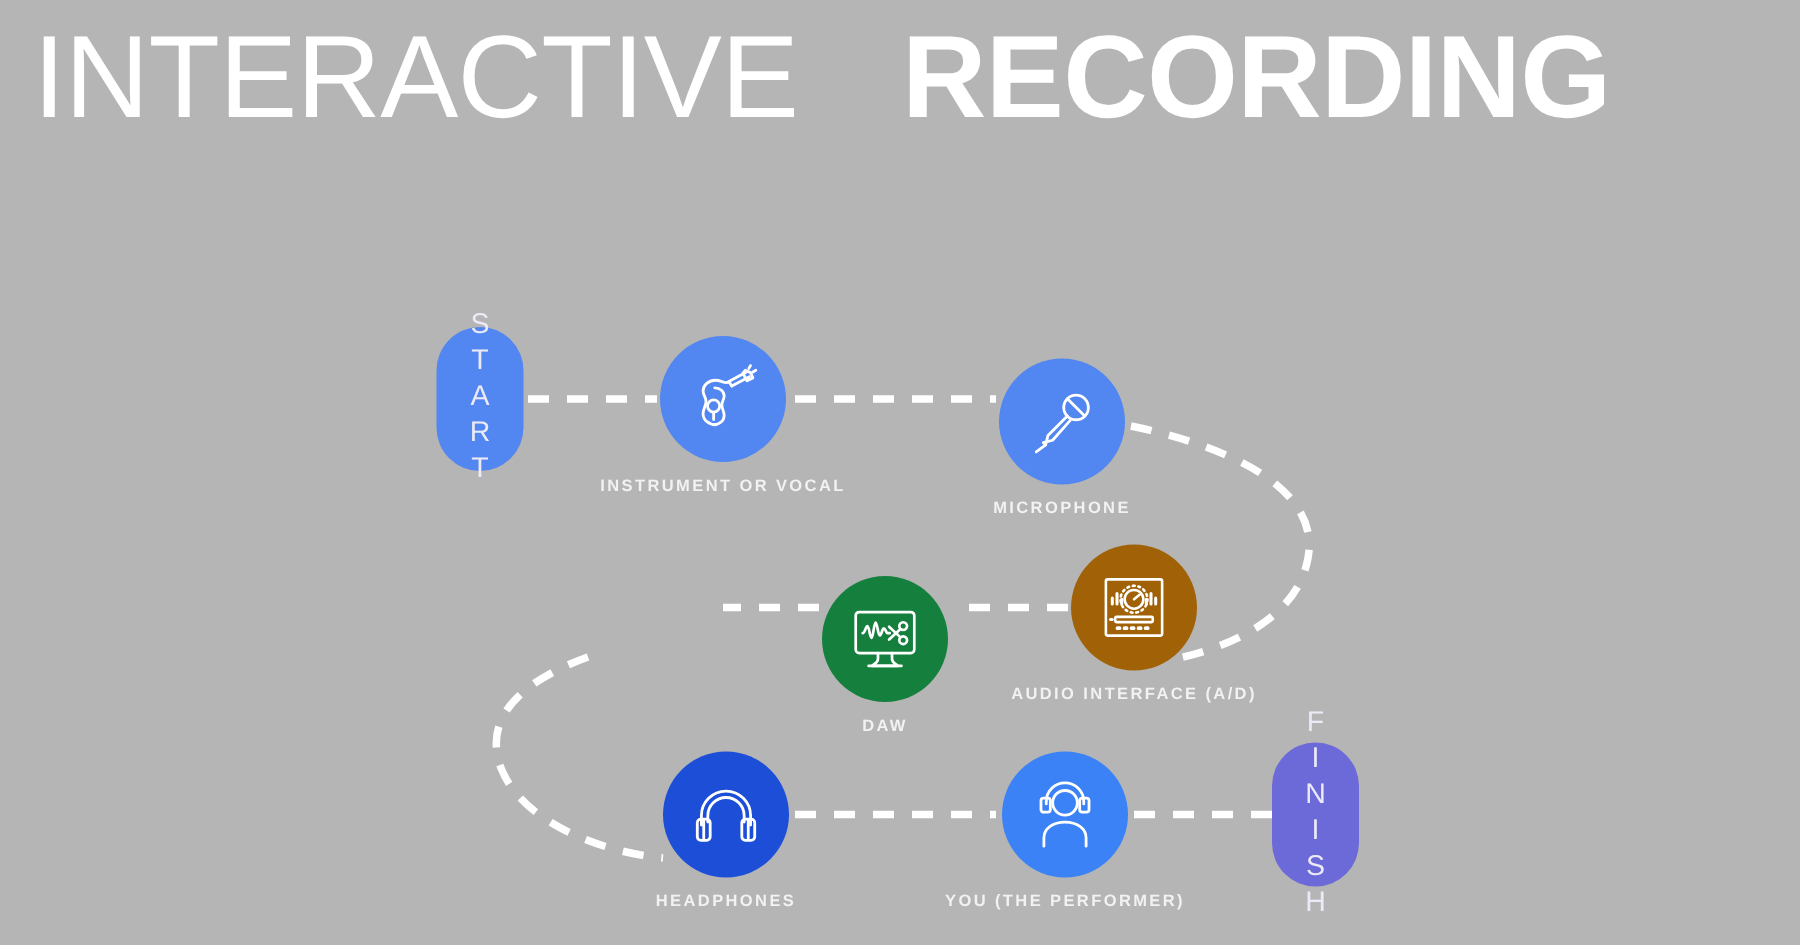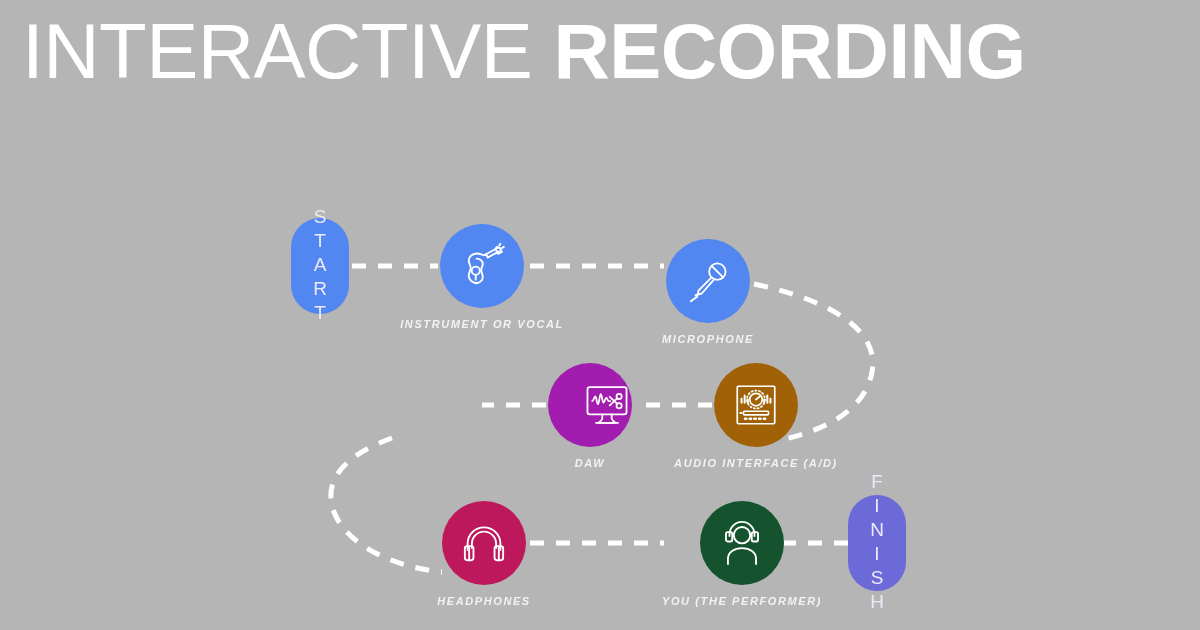--- a/index.html
+++ b/index.html
@@ -14,21 +14,21 @@
   
   #title {
     position:absolute; left:22px; top:14px;
     color:#ffffff;
     line-height:0.95;
     letter-spacing:-0.5px;
     white-space:nowrap;
   }
   .title-line { font-size:78px; display:block; }
   .t-light { font-weight:300; }
-  .t-bold  { font-weight:700; }
+  .t-bold  { font-weight:700;margin-left:48px; }
 
   
   #wires { position:absolute; left:0; top:0; width:1200px; height:630px; }
   #wires path, #wires line {
     stroke:#ffffff; stroke-width:5; fill:none;
     stroke-dasharray:14 12; stroke-linecap:butt;
   }
 
   
   .node {
@@ -38,21 +38,20 @@
     display:flex; align-items:center; justify-content:center;
   }
   .node svg { width:50px; height:50px; display:block; }
   .node-label {
     position:absolute;
     top:94px; left:50%;
     transform:translateX(-50%);
     white-space:nowrap;
     color:#f2f2f2;
     font-size:11px;
-    font-style:italic;
     font-weight:700;
     letter-spacing:1.6px;
   }
 
   
   .pill {
     position:absolute;
     width:58px; height:96px;
     border-radius:29px;
     display:flex; align-items:center; justify-content:center;
@@ -138,46 +137,46 @@
       <g stroke-width="2.6">
         <path d="M12 42.2h1.4"></path>
       </g>
       <g stroke-width="3.4">
         <path d="M18 49.6h1.6M24 49.6h1.6M30 49.6h1.6M36 49.6h1.6M42 49.6h1.6"></path>
       </g>
     </svg>
     <span class="node-label">AUDIO INTERFACE (A/D)</span>
   </div>
 
-  <div class="node" style="left:548px; top:363px; background:#a21caf;justify-content:flex-end;">
+  <div class="node" style="left:548px; top:384px; background:#15803d;">
     <svg viewBox="0 0 64 64" fill="none" stroke="#ffffff" stroke-width="2.3" stroke-linecap="round" stroke-linejoin="round">
       <rect x="7" y="9" width="50" height="35" rx="3"></rect>
       <path d="M13 27c2 0 2.5-6 4-6s2 10 3.5 10 2-13 3.5-13 2 11 3.5 11 2-6 3.5-6 2 4 3 4h2"></path>
       <circle cx="47.5" cy="21" r="3.3"></circle>
       <circle cx="47.5" cy="33" r="3.3"></circle>
       <path d="M45 23.6 35.5 32.5M45 30.4 35.5 21.5"></path>
       <path d="M26 44v5c0 3-3 4-5 6h22c-2-2-5-3-5-6v-5"></path>
       <path d="M18 55h28"></path>
     </svg>
     <span class="node-label">DAW</span>
   </div>
 
 
-  <div class="node" style="left:442px; top:501px; background:#be185d;">
+  <div class="node" style="left:442px; top:501px; background:#1d4ed8;">
     <svg viewBox="0 0 64 64" fill="none" stroke="#ffffff" stroke-width="2.4" stroke-linecap="round" stroke-linejoin="round">
       <path d="M11 41V33c0-11.6 9.4-21 21-21s21 9.4 21 21v8"></path>
       <path d="M16.5 38.5V33c0-8.6 7-15.5 15.5-15.5S47.5 24.4 47.5 33v5.5"></path>
       <rect x="7.5" y="36" width="11" height="18" rx="3"></rect>
       <rect x="45.5" y="36" width="11" height="18" rx="3"></rect>
       <path d="M13 37v16M51 37v16"></path>
     </svg>
     <span class="node-label">HEADPHONES</span>
   </div>
 
-  <div class="node" style="left:700px; top:501px; background:#14532d;justify-content:center;">
+  <div class="node" style="left:668px; top:501px; background:#3b82f6;justify-content:center;">
     <svg viewBox="0 0 64 64" fill="none" stroke="#ffffff" stroke-width="2.4" stroke-linecap="round" stroke-linejoin="round">
       <path d="M16 23v-2c0-8.8 7.2-16 16-16s16 7.2 16 16v2"></path>
       <rect x="11.5" y="18" width="8" height="12" rx="2.2"></rect>
       <rect x="44.5" y="18" width="8" height="12" rx="2.2"></rect>
       <circle cx="32" cy="22" r="10.5"></circle>
       <path d="M14 59v-7c0-8.3 8-13.5 18-13.5S50 43.7 50 52v7"></path>
     </svg>
     <span class="node-label">YOU (THE PERFORMER)</span>
   </div>
 

